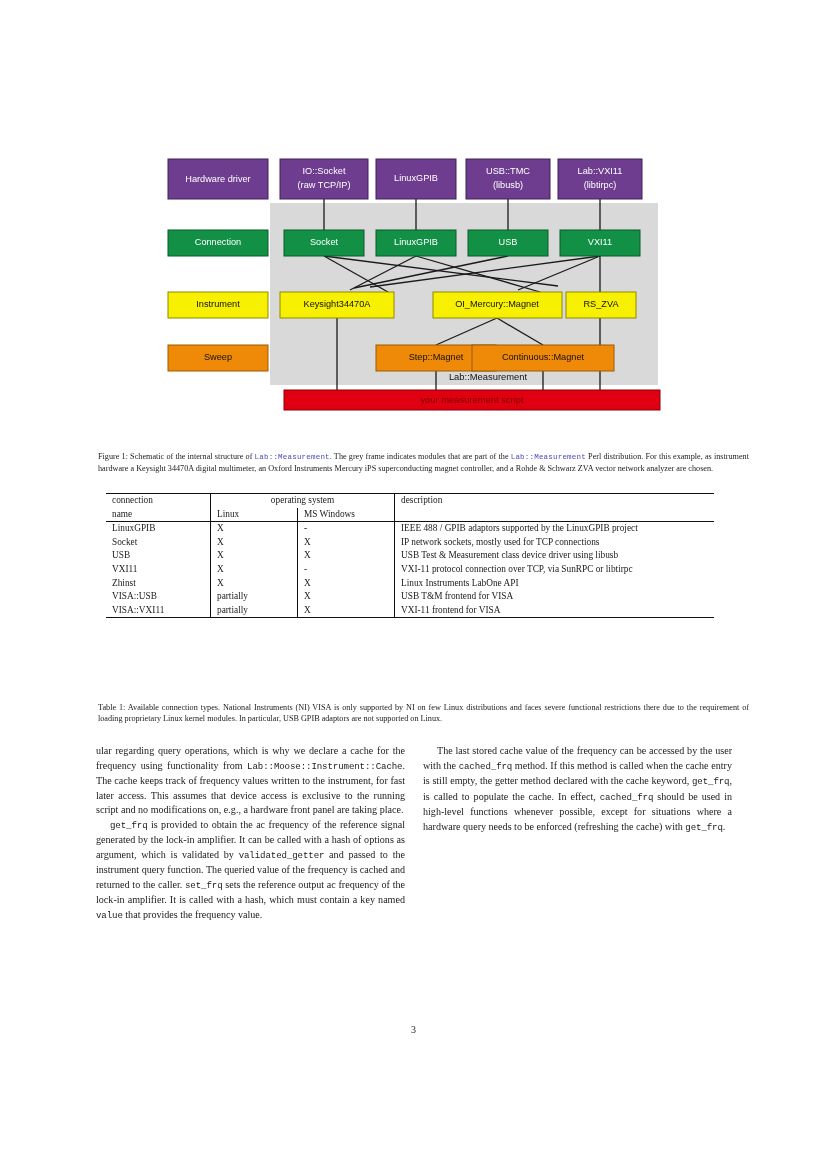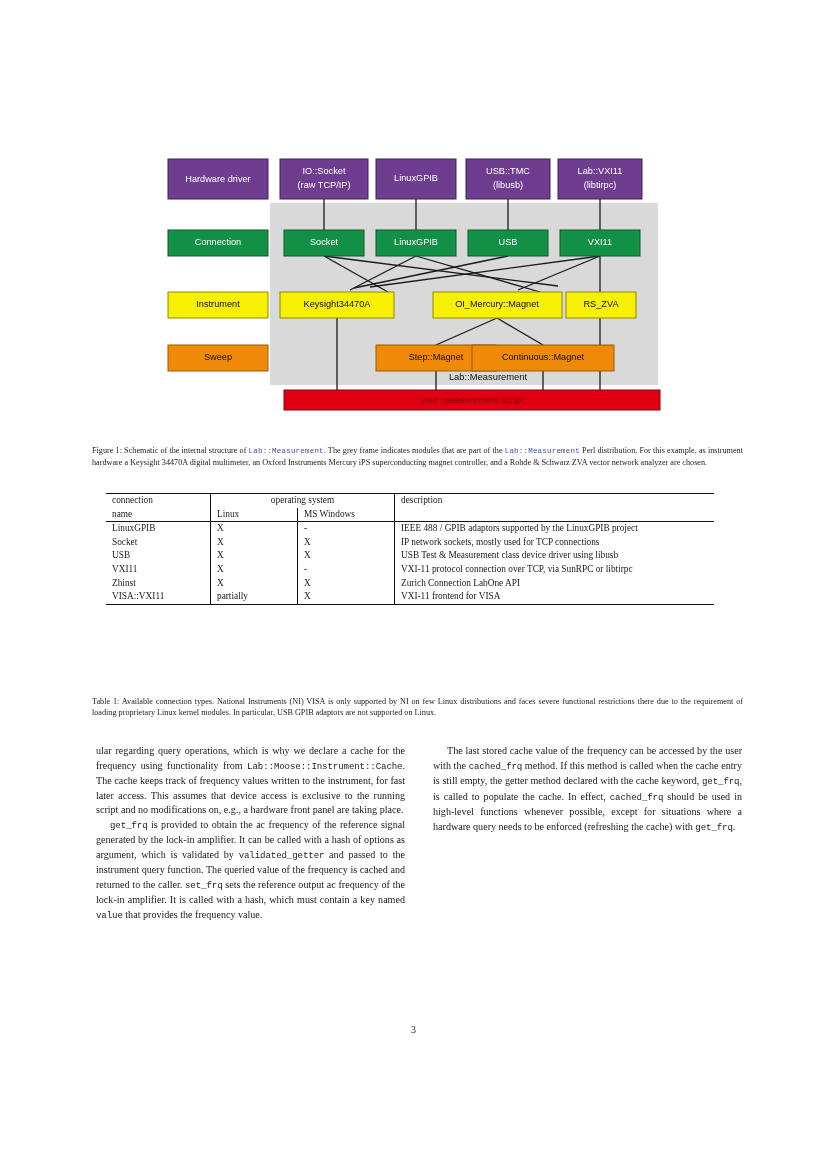--- a/index.html
+++ b/index.html
@@ -52,21 +52,21 @@
     fill: #7d0000;
     text-anchor: middle;
     dominant-baseline: middle;
   }
 
   
   .caption {
     font-size: 8.2px;
     line-height: 11.4px;
     text-align: justify;
-    margin: 4px;
+    margin: 10px;
   }
   .fig-caption { position: absolute; left: 88px; top: 441px; width: 651px; }
   .tab-caption { position: absolute; left: 88px; top: 692px; width: 651px; }
 
   code, .mono {
     font-family: "Liberation Mono", "DejaVu Sans Mono", monospace;
   }
   .caption .mono { font-size: 7.5px; color: #4b4bbb; letter-spacing: .2px; }
 
   
@@ -99,21 +99,21 @@
   .c-linux { width: 74px; }
   .c-win   { width: 84px; }
 
   
   .body-cols {
     position: absolute;
     left: 96px;
     top: 744px;
     width: 646px;
     display: flex;
-    gap: 28px;
+    gap: 18px;
   }
   .col { width: 309px; }
   .col p {
     margin: 0;
     font-size: 10.1px;
     line-height: 14.55px;
     text-align: justify;
     text-indent: 14px;
     -webkit-hyphens: auto;
     hyphens: auto;
@@ -277,21 +277,27 @@
           <tr>
             <td class="c-name">VXI11</td>
             <td class="c-linux vl ctr">X</td>
             <td class="c-win vl ctr">-</td>
             <td class="vl">VXI-11 protocol connection over TCP, via SunRPC or libtirpc</td>
           </tr>
           <tr>
             <td class="c-name">Zhinst</td>
             <td class="c-linux vl ctr">X</td>
             <td class="c-win vl ctr">X</td>
-            <td class="vl">Zurich Connection LabOne API</td>
+            <td class="vl">Linux Instruments LabOne API</td>
+          </tr>
+          <tr>
+            <td class="c-name">VISA::USB</td>
+            <td class="c-linux vl ctr">partially</td>
+            <td class="c-win vl ctr">X</td>
+            <td class="vl">USB T&amp;M frontend for VISA</td>
           </tr>
           <tr>
             <td class="c-name tb-bottom">VISA::VXI11</td>
             <td class="c-linux vl ctr tb-bottom">partially</td>
             <td class="c-win vl ctr tb-bottom">X</td>
             <td class="vl tb-bottom">VXI-11 frontend for VISA</td>
           </tr>
         </tbody>
     </table>
   </div>

